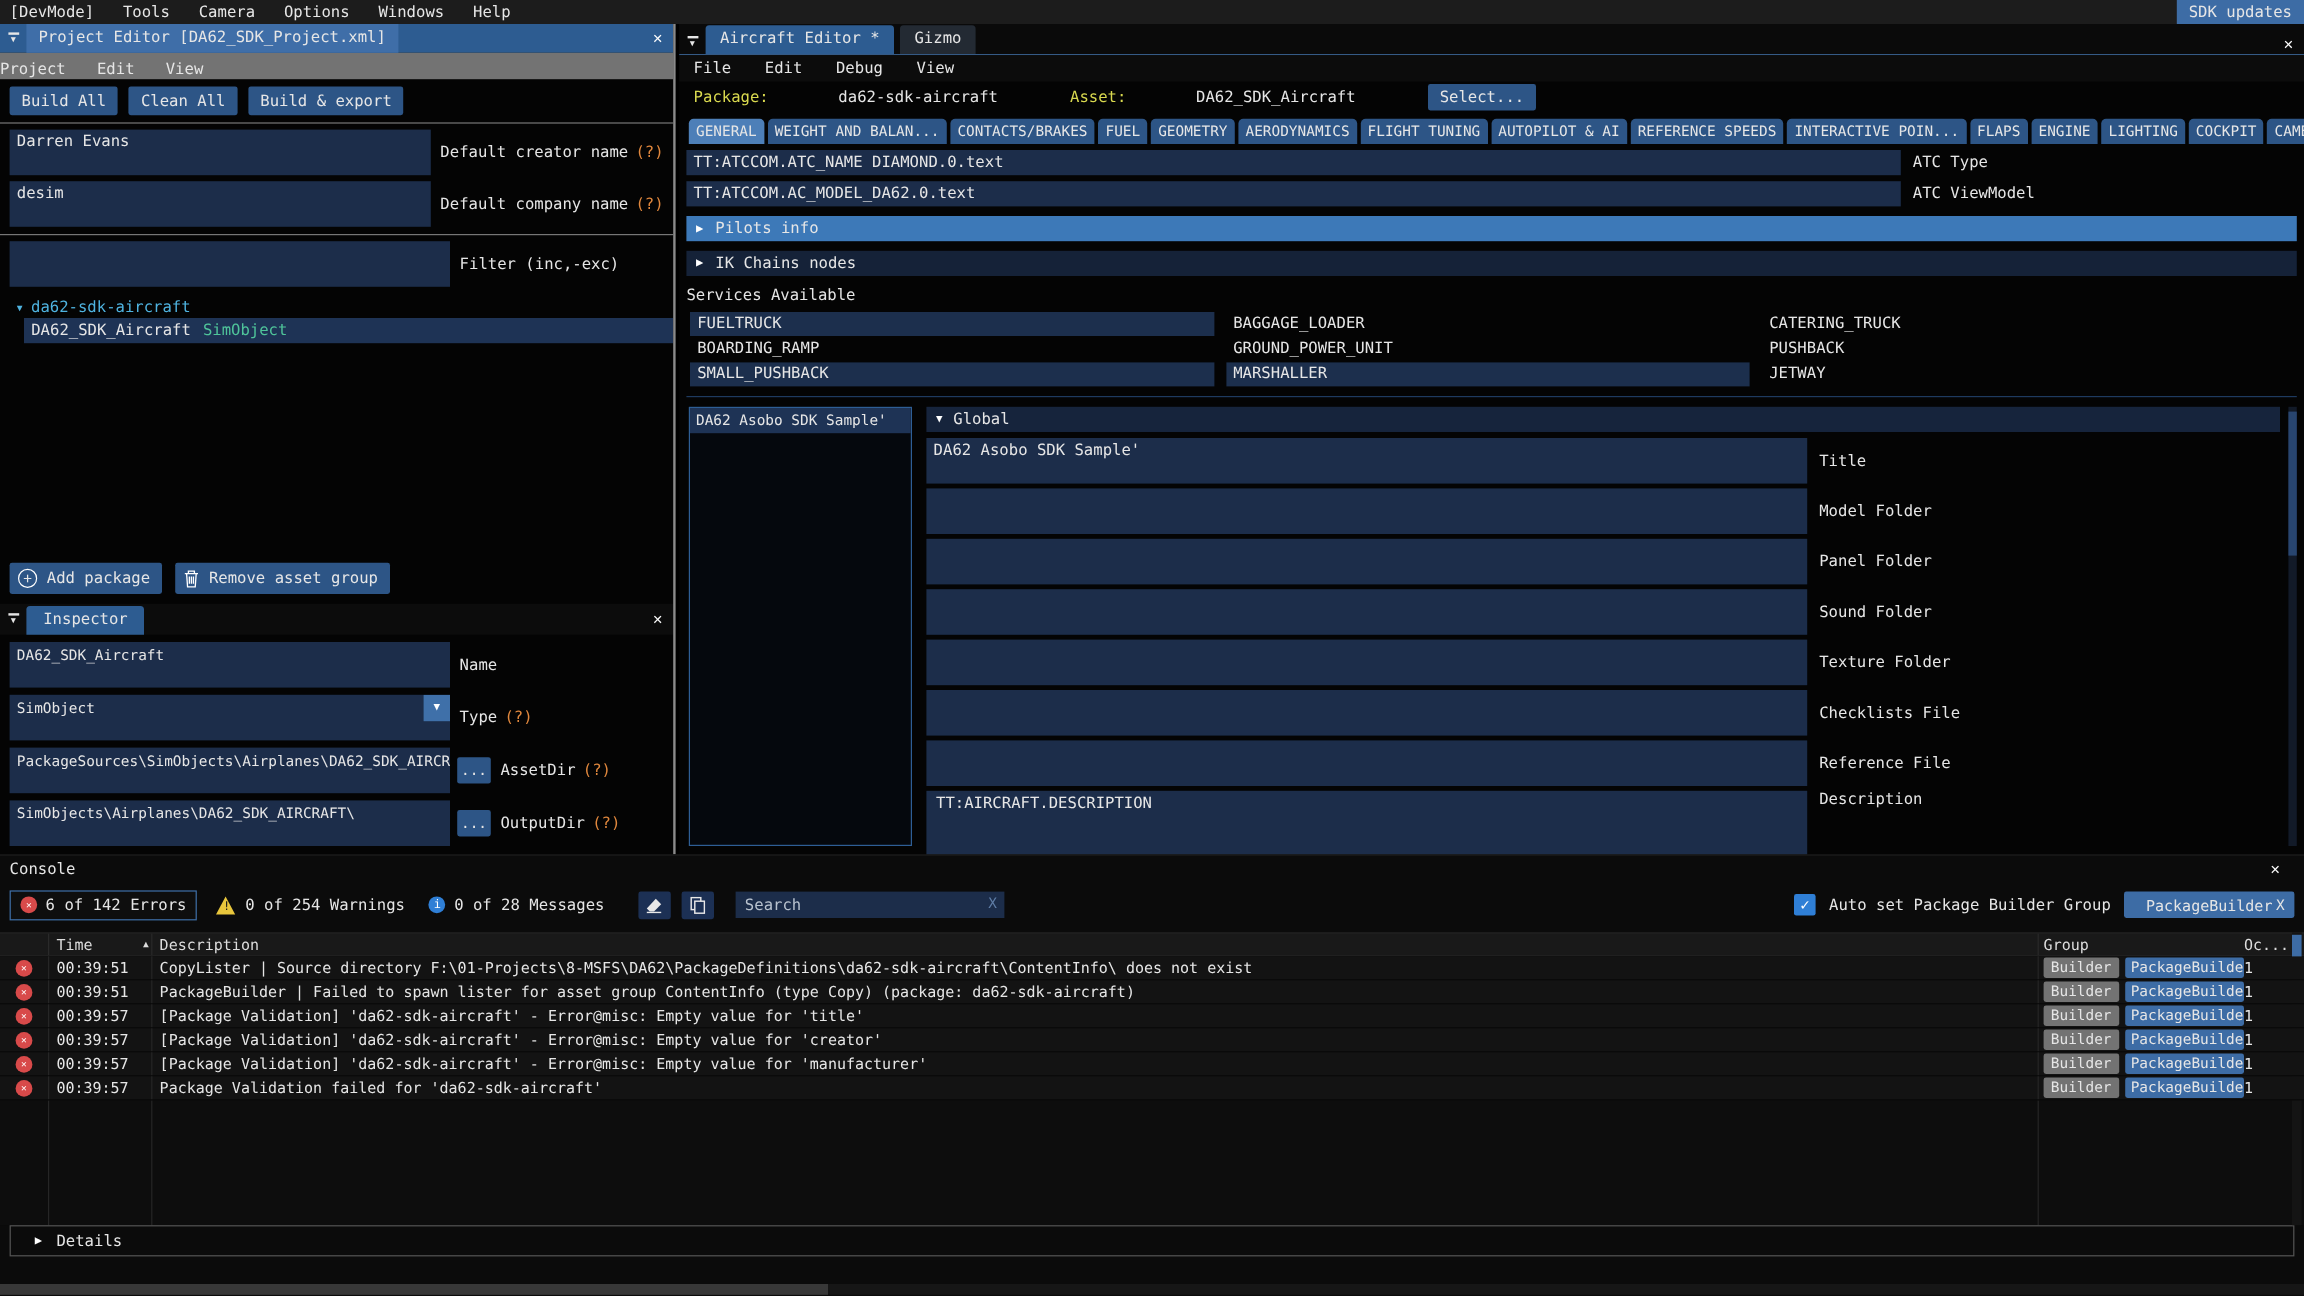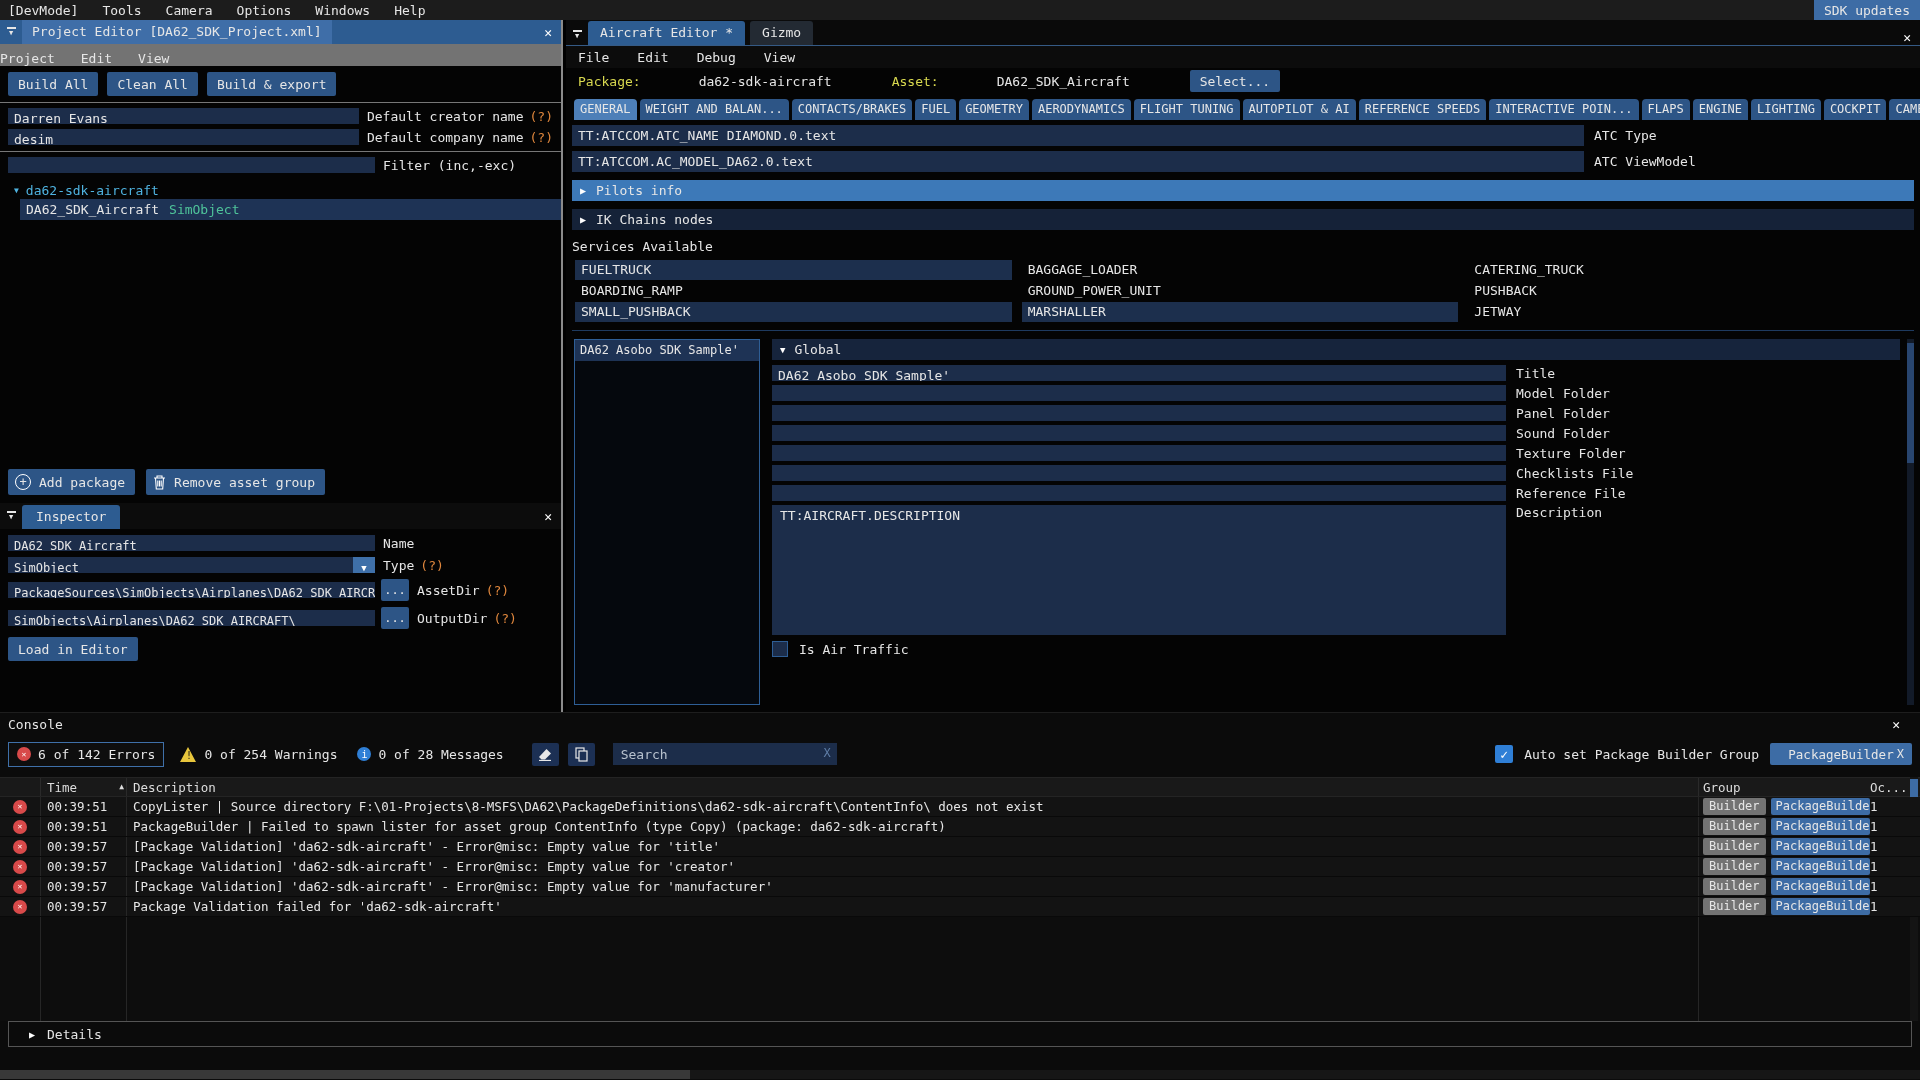--- a/index.html
+++ b/index.html
@@ -12,21 +12,21 @@
   #sdk-updates { margin-left:auto; background:#3d6ca5; height:20px; display:flex; align-items:center; padding:0 10px; }
 
   
   .titlebar-blue { height:24px; background:#2d5c91; display:flex; align-items:center; }
   .tab-light { background:#3f6ea8; height:24px; line-height:24px; padding:0 10px; white-space:nowrap; }
   .close-x { margin-left:auto; margin-right:9px; font-size:13px; color:#fff; cursor:default; }
   .collapse-icon { display:inline-flex; flex-direction:column; align-items:center; width:14px; margin:0 4px; }
   .collapse-icon .bar { width:9px; height:2px; background:#e6e6e6; margin-bottom:1px; }
   .collapse-icon .tri { font-size:7px; line-height:7px; color:#e6e6e6; }
   .btn { display:inline-flex; align-items:center; background:#2d5586; padding:0 10px; height:24px; border-radius:2px; white-space:nowrap; cursor:default; }
-  .ninput { background:#1c2d4a; height:16px; line-height:22px; padding:0 6px; white-space:nowrap; overflow:hidden; }
+  .ninput { background:#1c2d4a; height:38px; line-height:22px; padding:0 6px; white-space:nowrap; overflow:hidden; }
   .help { color:#e0873d; margin-left:6px; }
   .hdivider { border-top:1px solid #777; margin:6px 0 0 0; }
   .arrow-r { font-size:10px; color:#fff; }
 
   
   #project-editor { position:absolute; left:0; top:20px; width:561px; height:483px; background:#040404; }
   #pe-menu { height:22px; background:#737373; display:flex; align-items:flex-end; }
   #pe-menu span { margin-right:26px; }
   #pe-toolbar { display:flex; gap:9px; padding:6px 8px 0 8px; }
   .frow { display:flex; align-items:center; margin:5px 8px 0 8px; }

